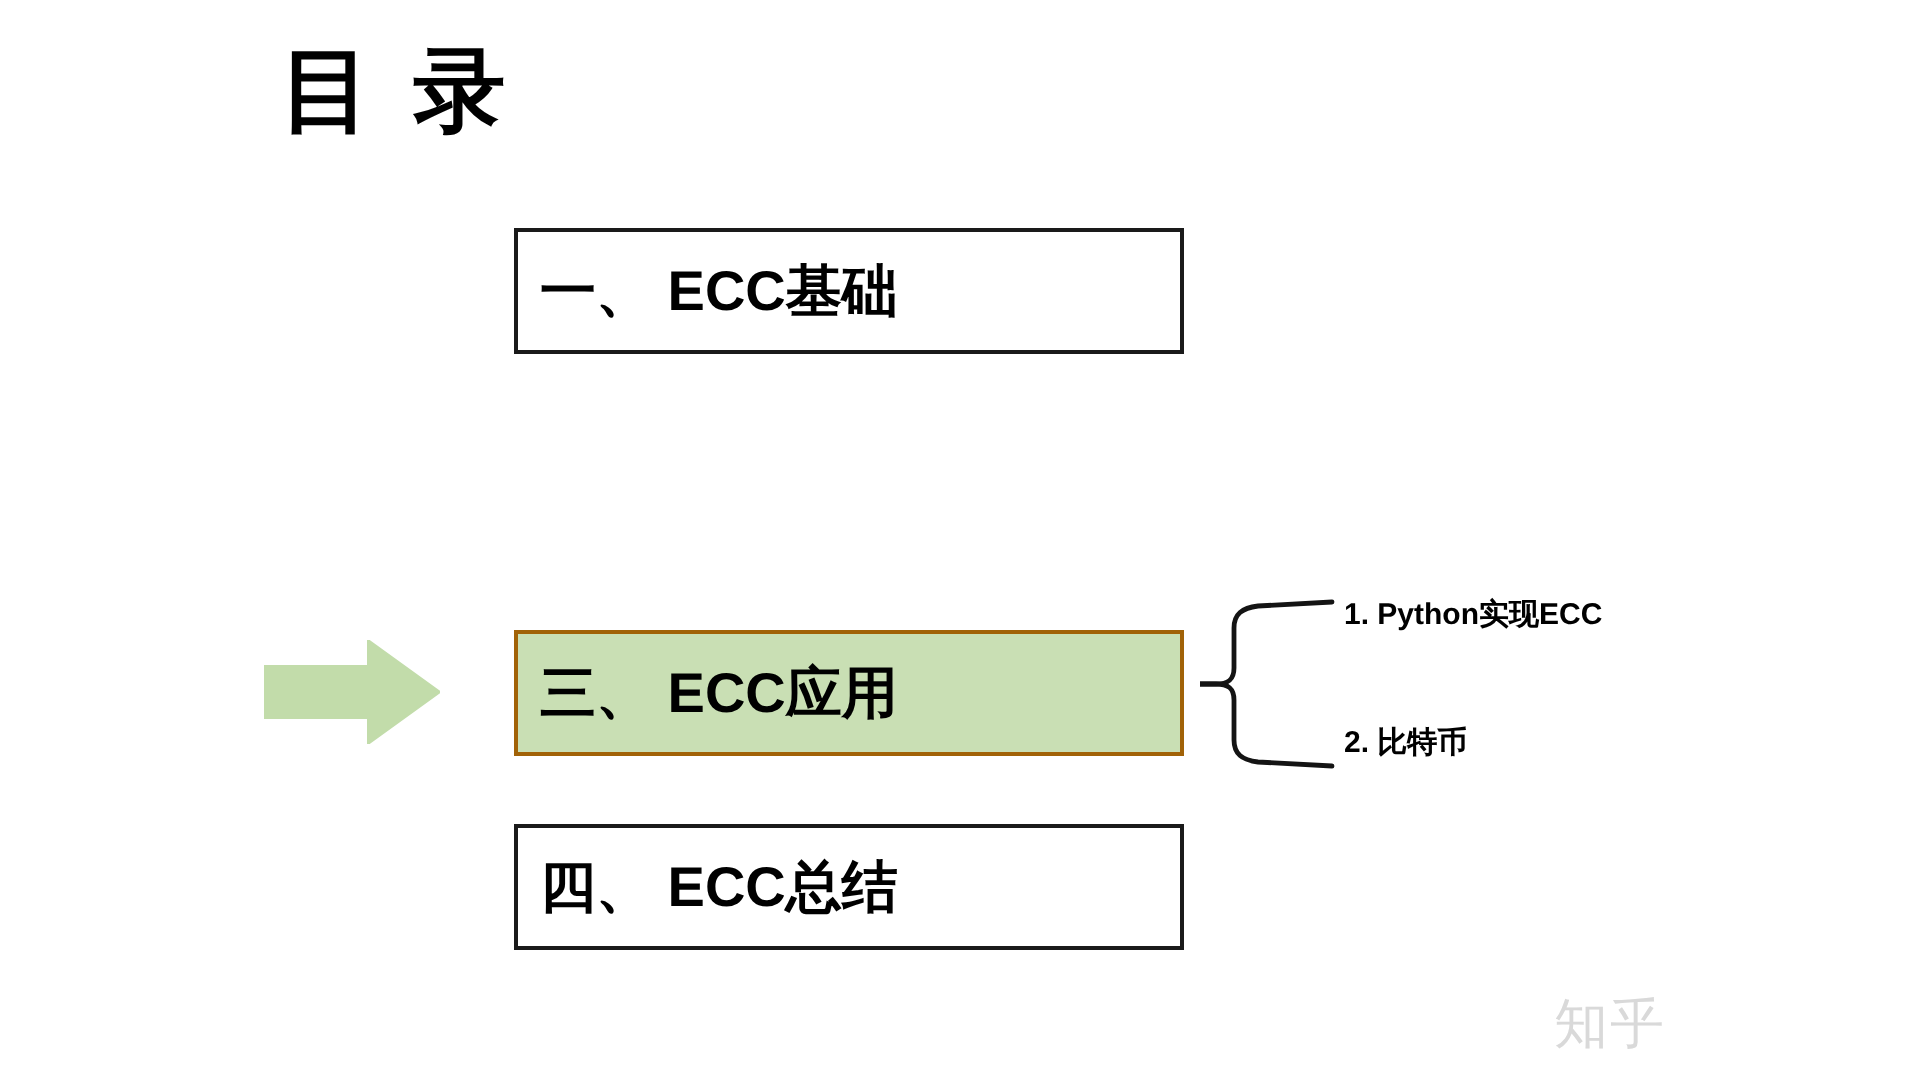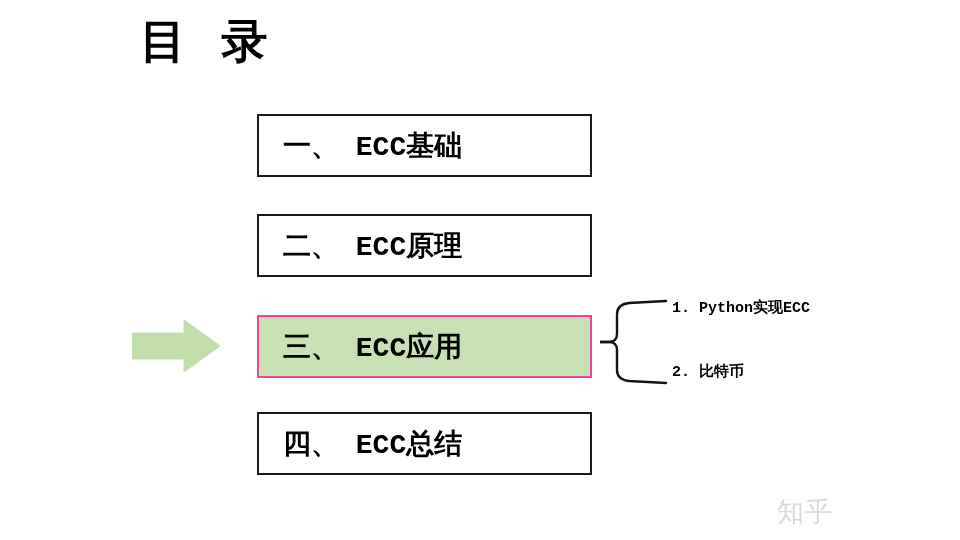--- a/index.html
+++ b/index.html
@@ -6,21 +6,21 @@
     margin: 0;
     padding: 0;
     background: #ffffff;
   }
   #slide {
     position: relative;
     width: 836px;
     height: 540px;
     background: #ffffff;
     overflow: hidden;
-    font-family: Liberation Mono, monospace;
+    font-family: Liberation Sans, sans-serif;
   }
 
   
   #page-title {
     position: absolute;
     left: 140px;
     top: 20px;
     font-size: 46px;
     font-weight: bold;
     color: #000000;
@@ -36,27 +36,27 @@
     width: 335px;
     height: 63px;
     box-sizing: border-box;
     border: 2px solid #1a1a1a;
     background: #ffffff;
     display: flex;
     align-items: center;
   }
   .toc-box.highlight {
     background: #c9dfb4;
-    border: 2px solid #ec4899;
+    border: 2px solid #a16207;
   }
   .toc-label {
     font-size: 28px;
     font-weight: bold;
     color: #000000;
-    padding-left: 24px;
+    padding-left: 11px;
     white-space: pre;
     letter-spacing: 0px;
   }
 
   #toc-box-1 { top: 114px; }
   #toc-box-2 { top: 214px; }
   #toc-box-3 { top: 315px; }
   #toc-box-4 { top: 412px; }
 
   
@@ -123,23 +123,20 @@
   <div id="pointer-arrow">
     <svg width="88" height="52" viewBox="0 0 88 52" xmlns="http://www.w3.org/2000/svg">
       <polygon points="0,13 52,13 52,0 88,26 52,52 52,39 0,39" fill="#c2dcaa" stroke="#c2dcaa" stroke-width="1"></polygon>
     </svg>
   </div>
 
   <div class="toc-box" id="toc-box-1">
     <span class="toc-label">一、 ECC基础</span>
   </div>
 
-  <div class="toc-box" id="toc-box-2">
-    <span class="toc-label">二、 ECC原理</span>
-  </div>
 
   <div class="toc-box highlight" id="toc-box-3">
     <span class="toc-label">三、 ECC应用</span>
   </div>
 
   <div class="toc-box" id="toc-box-4">
     <span class="toc-label">四、 ECC总结</span>
   </div>
 
   <div id="brace-connector">

